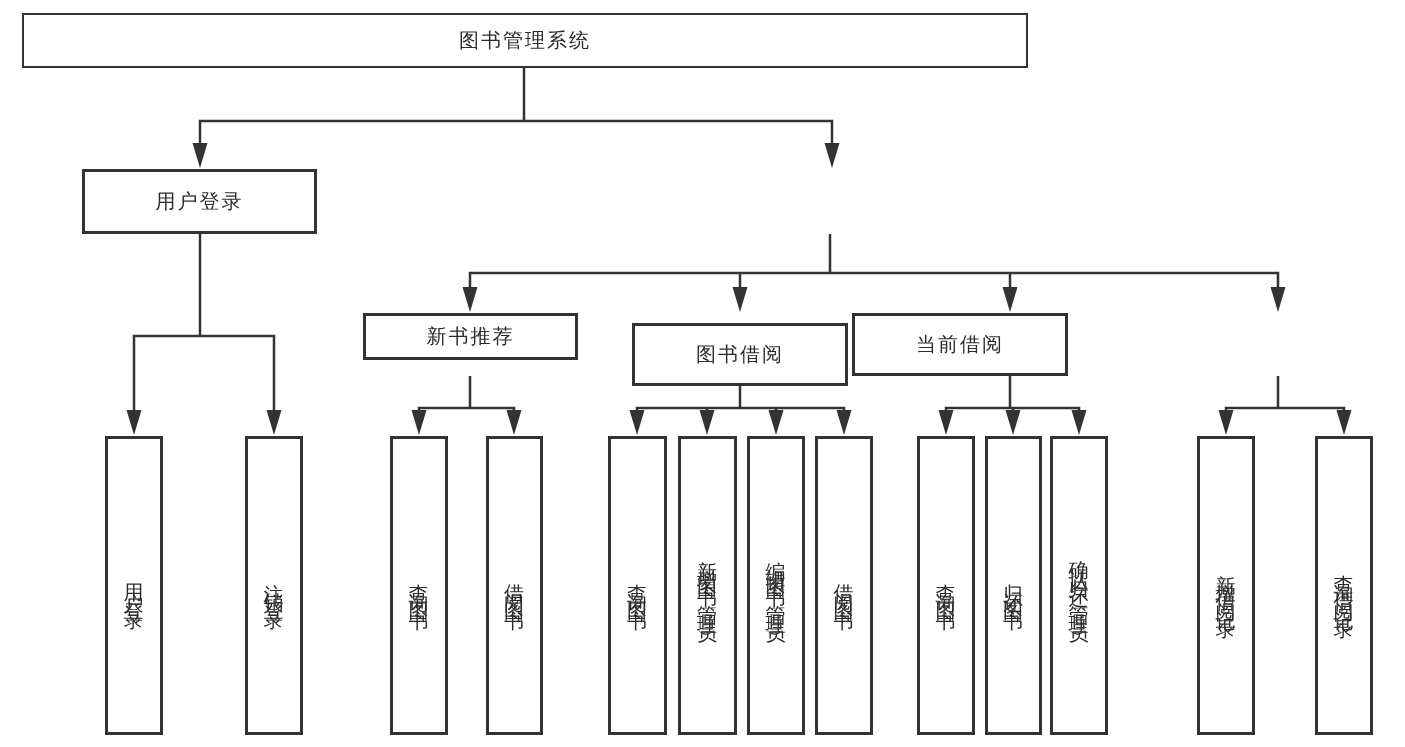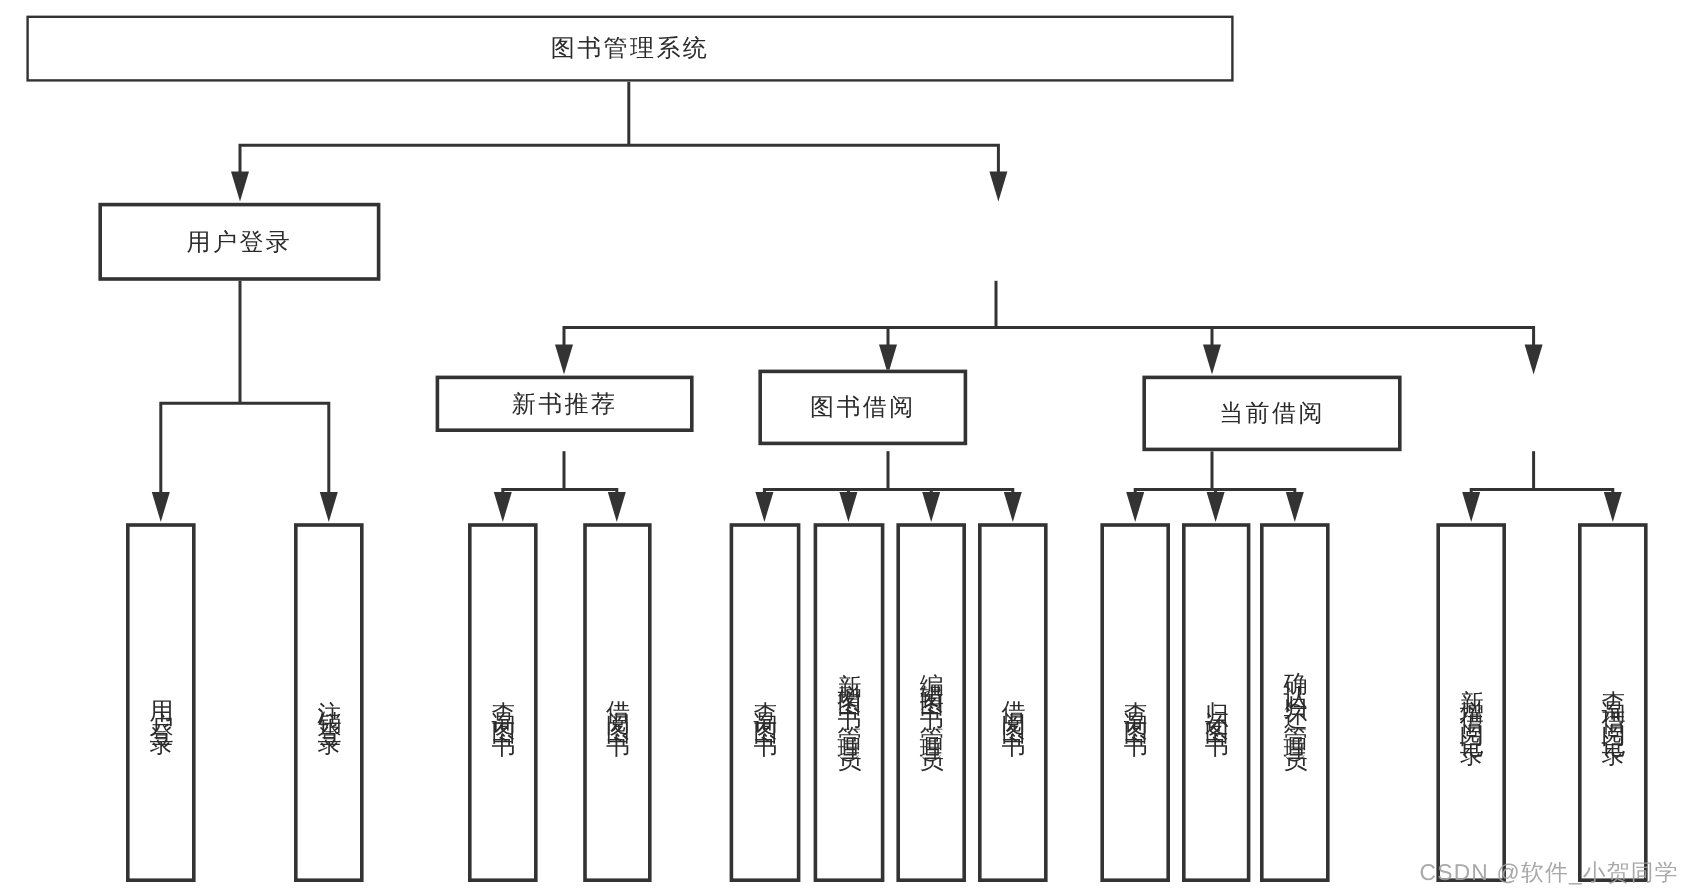--- a/index.html
+++ b/index.html
@@ -111,36 +111,35 @@
     <path d="M1226 412 V408 H1344 V412"></path>
     <polygon points="1218.5,410 1233.5,410 1226,435"></polygon>
     <polygon points="1336.5,410 1351.5,410 1344,435"></polygon>
   </svg>
 
   <div class="hbox root" style="left:22px;top:13px;width:1006px;height:55px;">图书管理系统</div>
 
   <div class="hbox" style="left:82px;top:169px;width:235px;height:65px;">用户登录</div>
 
   <div class="hbox" style="left:363px;top:313px;width:215px;height:47px;text-align:center;">新书推荐</div>
-  <div class="hbox" style="left:632px;top:308px;width:174px;height:63px;">图书借阅</div>
-  <div class="hbox" style="left:952px;top:313px;width:216px;height:63px;">当前借阅</div>
+  <div class="hbox" style="left:632px;top:323px;width:216px;height:63px;">图书借阅</div>
+  <div class="hbox" style="left:852px;top:313px;width:216px;height:63px;">当前借阅</div>
 
   <div class="leaf" style="left:105px;width:58px;">用户登录</div>
   <div class="leaf" style="left:245px;width:58px;">注销登录</div>
 
   <div class="leaf" style="left:390px;width:58px;">查询图书</div>
   <div class="leaf" style="left:486px;width:57px;">借阅图书</div>
 
   <div class="leaf" style="left:608px;width:59px;">查询图书</div>
   <div class="leaf" style="left:678px;width:59px;">新增图书（管理员）</div>
   <div class="leaf" style="left:747px;width:58px;">编辑图书（管理员）</div>
   <div class="leaf" style="left:815px;width:58px;">借阅图书</div>
 
   <div class="leaf" style="left:917px;width:58px;">查询图书</div>
   <div class="leaf" style="left:985px;width:57px;">归还图书</div>
   <div class="leaf" style="left:1050px;width:58px;">确认归还（管理员）</div>
 
   <div class="leaf" style="left:1197px;width:58px;">新增借阅记录</div>
   <div class="leaf" style="left:1315px;width:58px;">查询借阅记录</div>
 
-  <div class="watermark">CSDN @软件_小贺同学</div>
 
 </div>
 
 </body></html>

